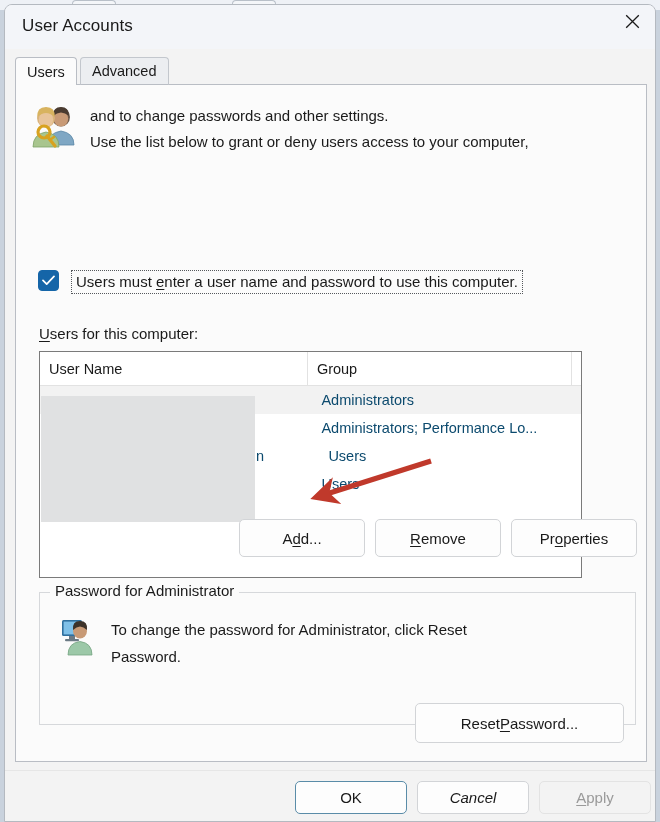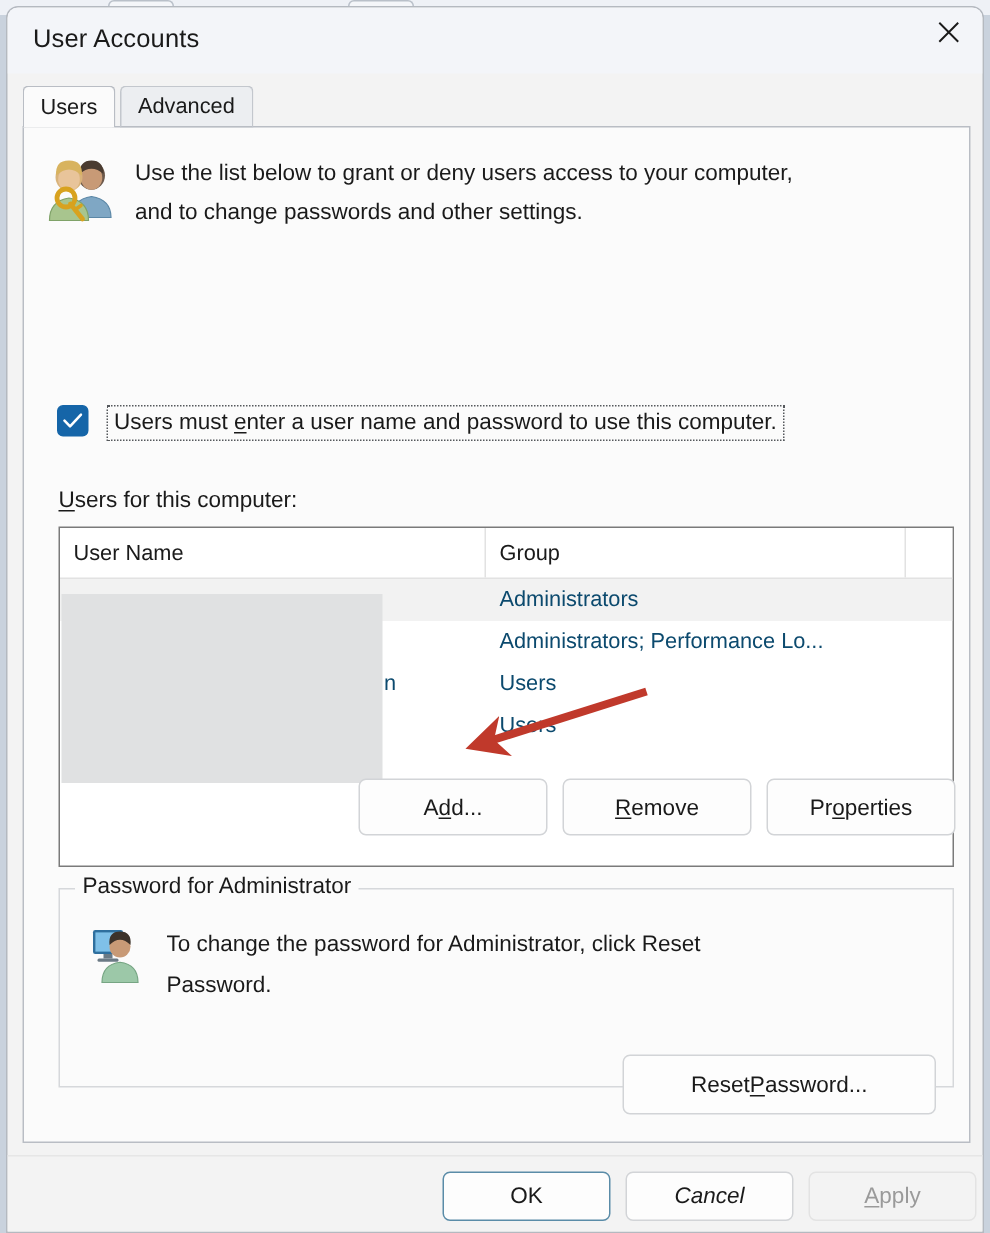--- a/index.html
+++ b/index.html
@@ -186,21 +186,21 @@
     top: 240px;
     font-size: 15px;
     color: #1a1a1a;
   }
 
   
   .listview {
     position: absolute;
     left: 23px;
     top: 266px;
-    width: 597px;
+    width: 543px;
     height: 227px;
     background: #ffffff;
     border: 1px solid #7a7a7a;
     box-sizing: border-box;
     overflow: hidden;
   }
   .lv-header {
     display: flex;
     height: 33px;
     background: #ffffff;
@@ -395,22 +395,22 @@
           <path d="M9.5 16 q8.5 -8 17 0 q1 -10 -8.5 -10 q-9.5 0 -8.5 10 z" fill="#d8b35f"></path>
           <path d="M5 46 q0 -13 13 -15 q13 2 13 15 z" fill="#a8c58e"></path>
           <path d="M5 46 q0 -13 13 -15 q13 2 13 15 z" fill="none" stroke="#7fa268" stroke-width="0.8"></path>
 
           <circle cx="16" cy="31" r="6" fill="none" stroke="#d8a21f" stroke-width="3.2"></circle>
           <path d="M19 35 L27 45" stroke="#d8a21f" stroke-width="3.2" stroke-linecap="round"></path>
           <path d="M22.5 38.5 L26 36" stroke="#d8a21f" stroke-width="2.4" stroke-linecap="round"></path>
         </svg>
       </div>
       <div class="header-text">
+        <div>and to change passwords and other settings.</div>
         <div>Use the list below to grant or deny users access to your computer,</div>
-        <div>and to change passwords and other settings.</div>
       </div>
     </div>
 
     <div class="check-row">
       <div class="checkbox">
         <svg width="13" height="11" viewBox="0 0 13 11">
           <path d="M1 5.4 L4.7 9.2 L12 1.4" stroke="#ffffff" stroke-width="1.7" fill="none" stroke-linecap="round" stroke-linejoin="round"></path>
         </svg>
       </div>
       <div class="check-label"><span>Users must </span><u>e</u><span>nter a user name and password to use this computer.</span></div>

